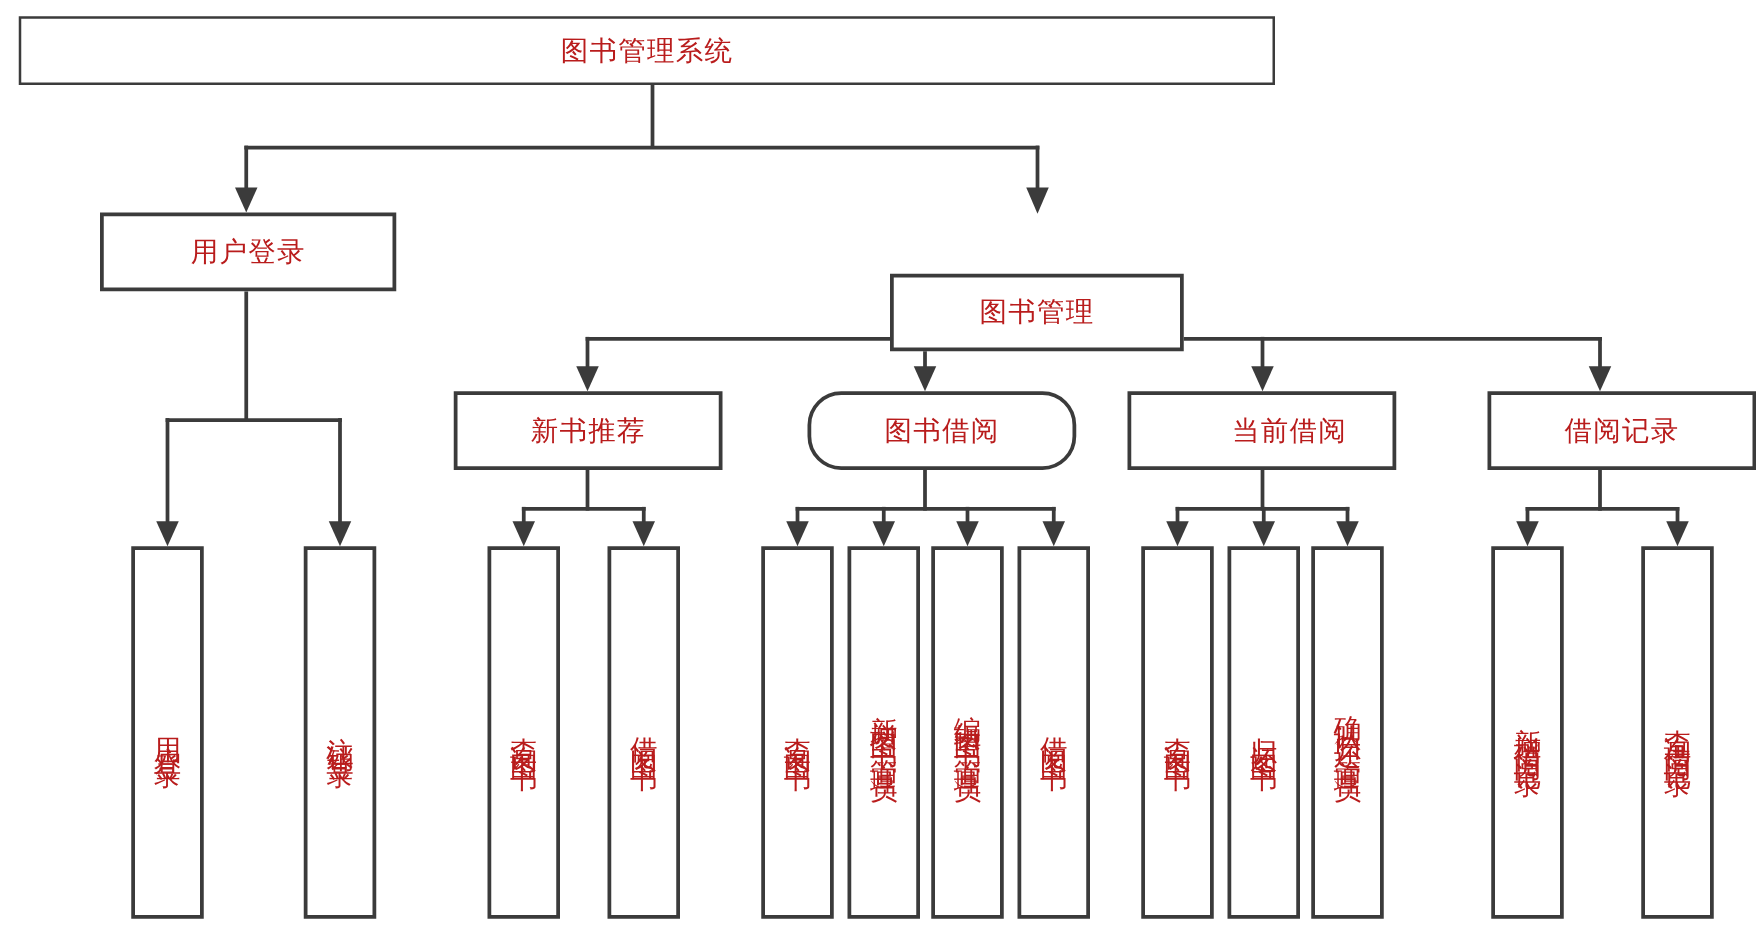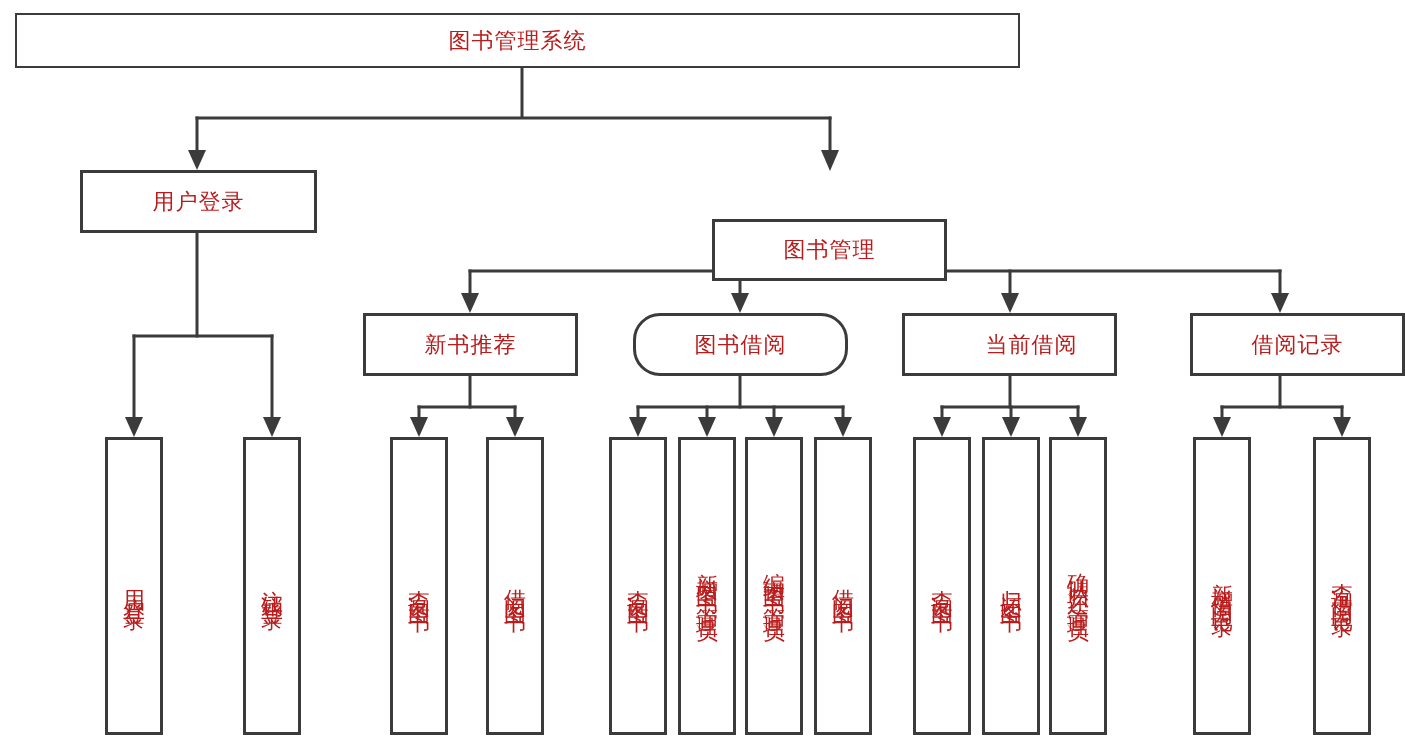--- a/index.html
+++ b/index.html
@@ -31,21 +31,21 @@
     white-space:nowrap;
   }
   
   .b-root{left:15px;top:13px;width:1005px;height:55px;border-width:2px;}
   
   .b-ul{left:80px;top:170px;width:237px;height:63px;}
   .b-bm{left:712px;top:171px;width:235px;height:62px;margin-top:48px;}
   
   .l3{top:313px;width:215px;height:63px;}
   .b-nbr{left:363px;}
-  .b-bb{left:633px;border-radius:27px;}
+  .b-bb{left:646px;border-radius:27px;}
   .b-cb{left:902px;padding-left:44px;}
   .b-br{left:1172px;margin-left:18px;}
   
   .b-ul1{left:105px;}
   .b-ul2{left:243px;}
   .b-nbr1{left:390px;}
   .b-nbr2{left:486px;}
   .b-bb1{left:609px;}
   .b-bb2{left:678px;}
   .b-bb3{left:745px;}

